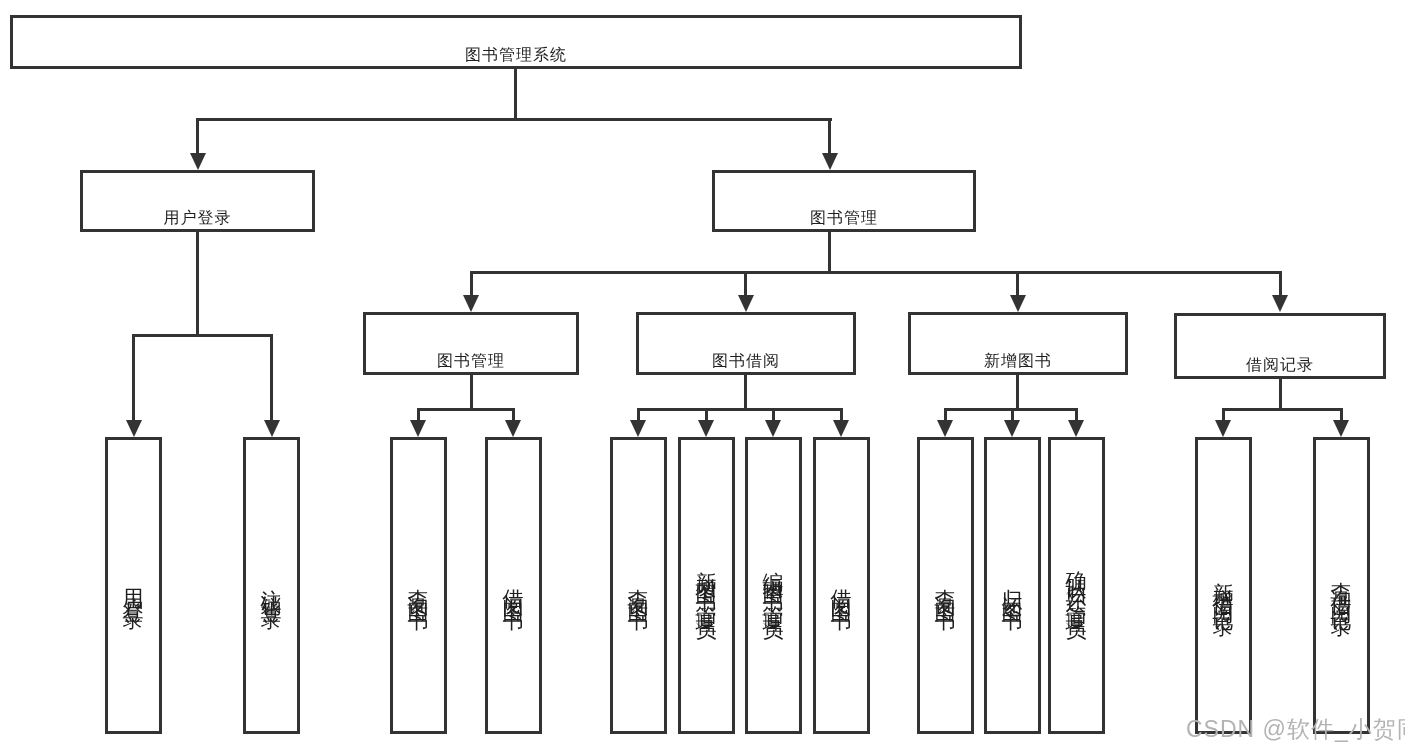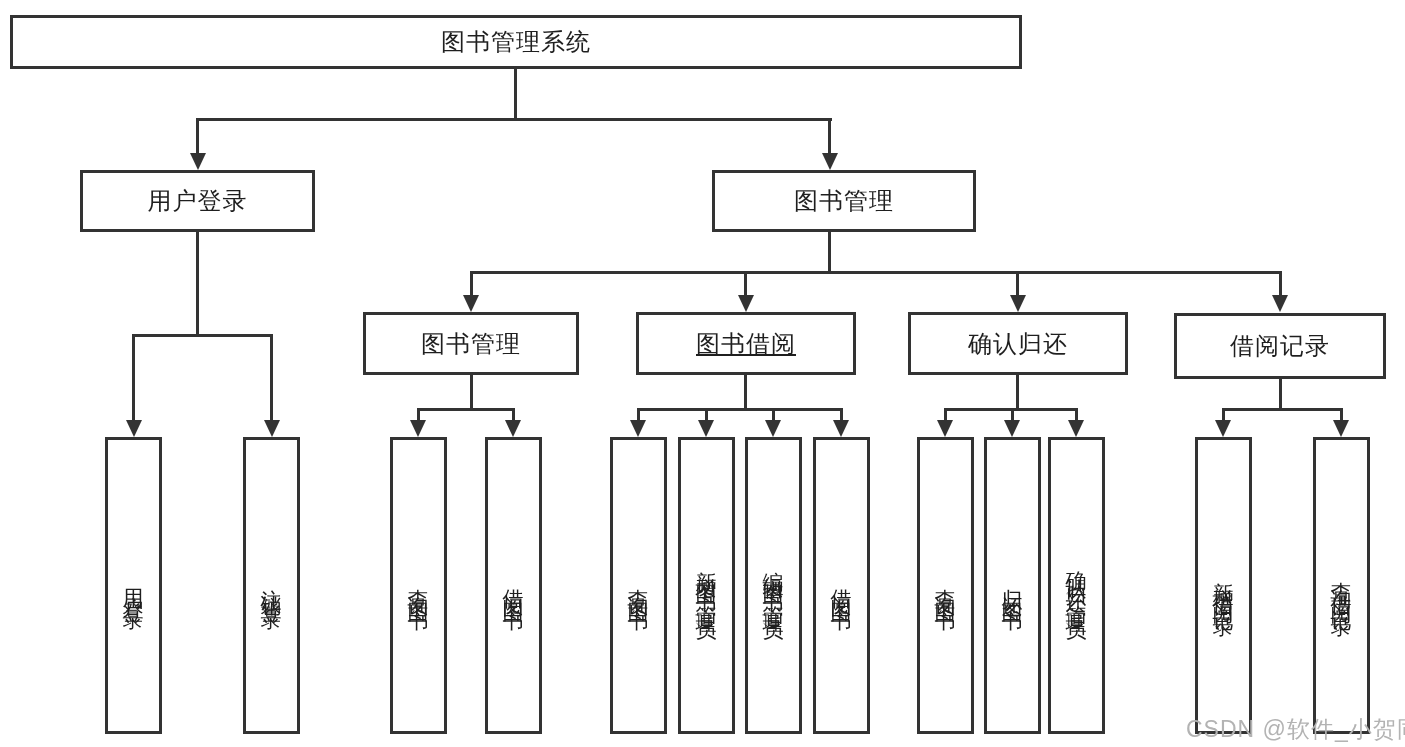--- a/index.html
+++ b/index.html
@@ -15,23 +15,23 @@
     overflow: hidden;
     font-family: "Liberation Sans", "DejaVu Sans", sans-serif;
     color: #1f1f1f;
   }
   .box {
     position: absolute;
     box-sizing: border-box;
     background: #ffffff;
     border: 3px solid #333333;
     display: flex;
-    align-items: center;
+    align-items: flex-end;
     justify-content: center;
-    font-size: 24px;
+    font-size: 16px;
     letter-spacing: 1px;
     color: #1f1f1f;
     z-index: 2;
   }
   .leaf {
     position: absolute;
     box-sizing: border-box;
     background: #ffffff;
     border: 3px solid #333333;
     width: 57px;
@@ -115,25 +115,25 @@
   <div class="line vline" style="left:744px; top:271px; height:26px;"></div>
   <div class="arrow" style="left:738px; top:295px;"></div>
   <div class="line vline" style="left:1016px; top:271px; height:26px;"></div>
   <div class="arrow" style="left:1010px; top:295px;"></div>
   <div class="line vline" style="left:1279px; top:271px; height:26px;"></div>
   <div class="arrow" style="left:1272px; top:295px;"></div>
 
   <div class="box" style="left:363px; top:312px; width:216px; height:63px;">
     <span>图书管理</span>
   </div>
-  <div class="box" style="left:636px; top:312px; width:220px; height:63px;text-decoration:underline;">
+  <div class="box" style="left:636px; top:312px; width:220px; height:63px;">
     <span>图书借阅</span>
   </div>
   <div class="box" style="left:908px; top:312px; width:220px; height:63px;">
-    <span>确认归还</span>
+    <span>新增图书</span>
   </div>
   <div class="box" style="left:1174px; top:313px; width:212px; height:66px;">
     <span>借阅记录</span>
   </div>
 
   <div class="line vline" style="left:470px; top:374px; height:37px;"></div>
   <div class="line hline" style="left:417px; top:408px; width:98px;"></div>
   <div class="line vline" style="left:417px; top:408px; height:14px;"></div>
   <div class="arrow" style="left:410px; top:420px;"></div>
   <div class="line vline" style="left:512px; top:408px; height:14px;"></div>

